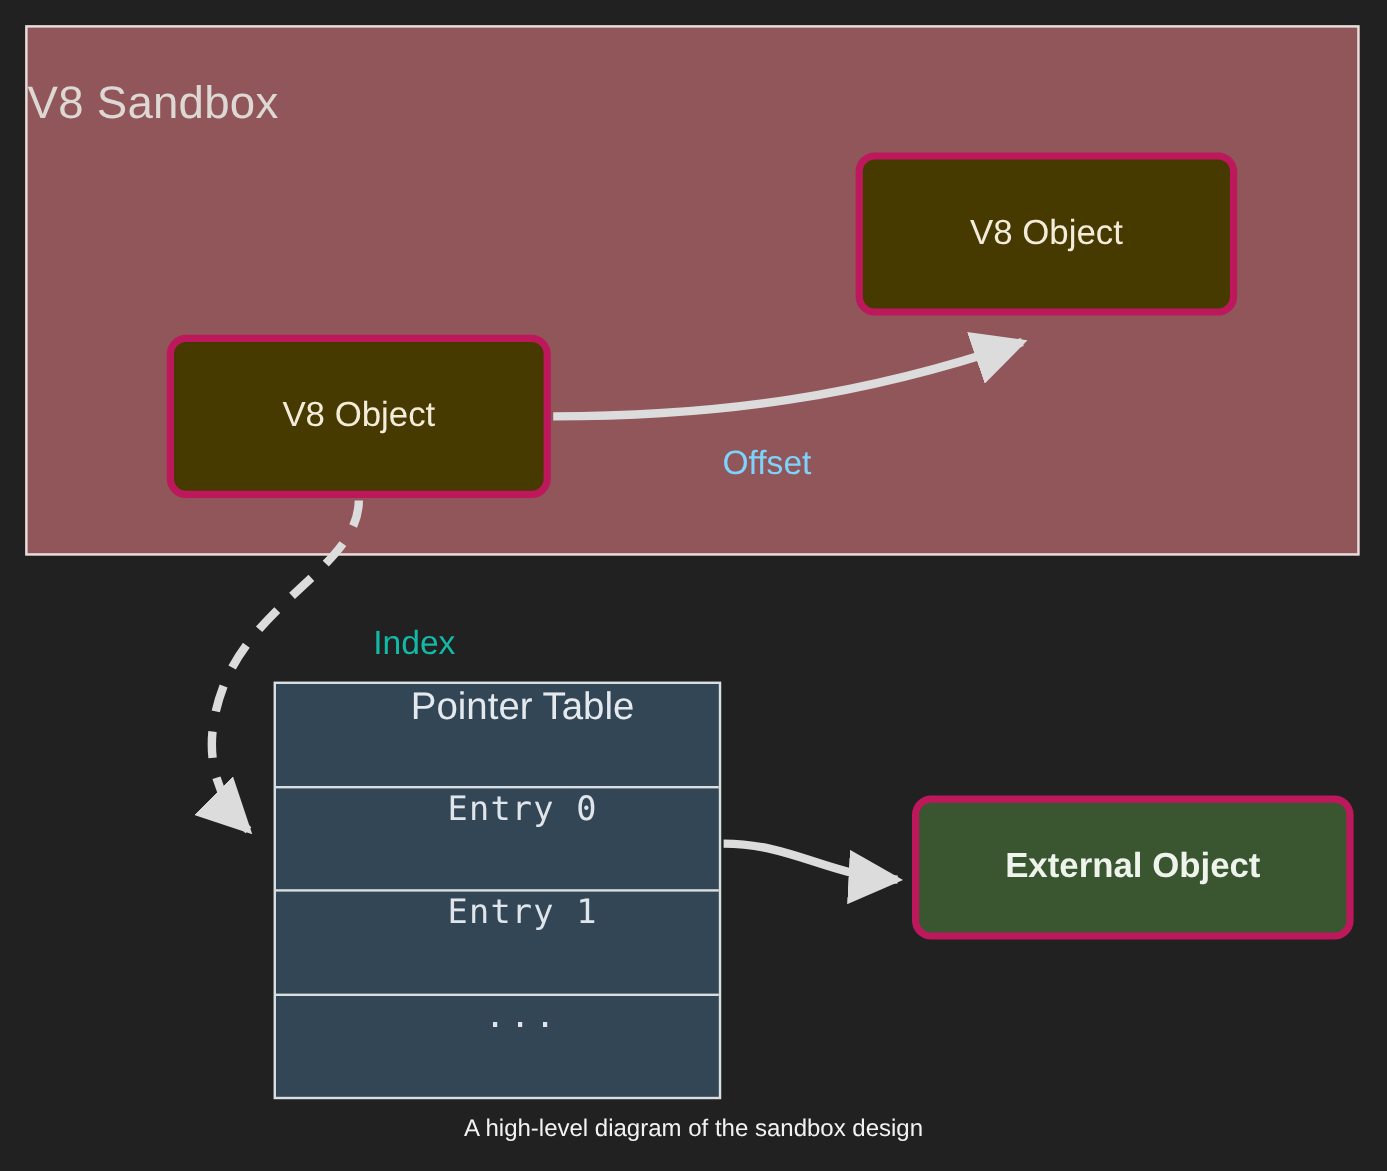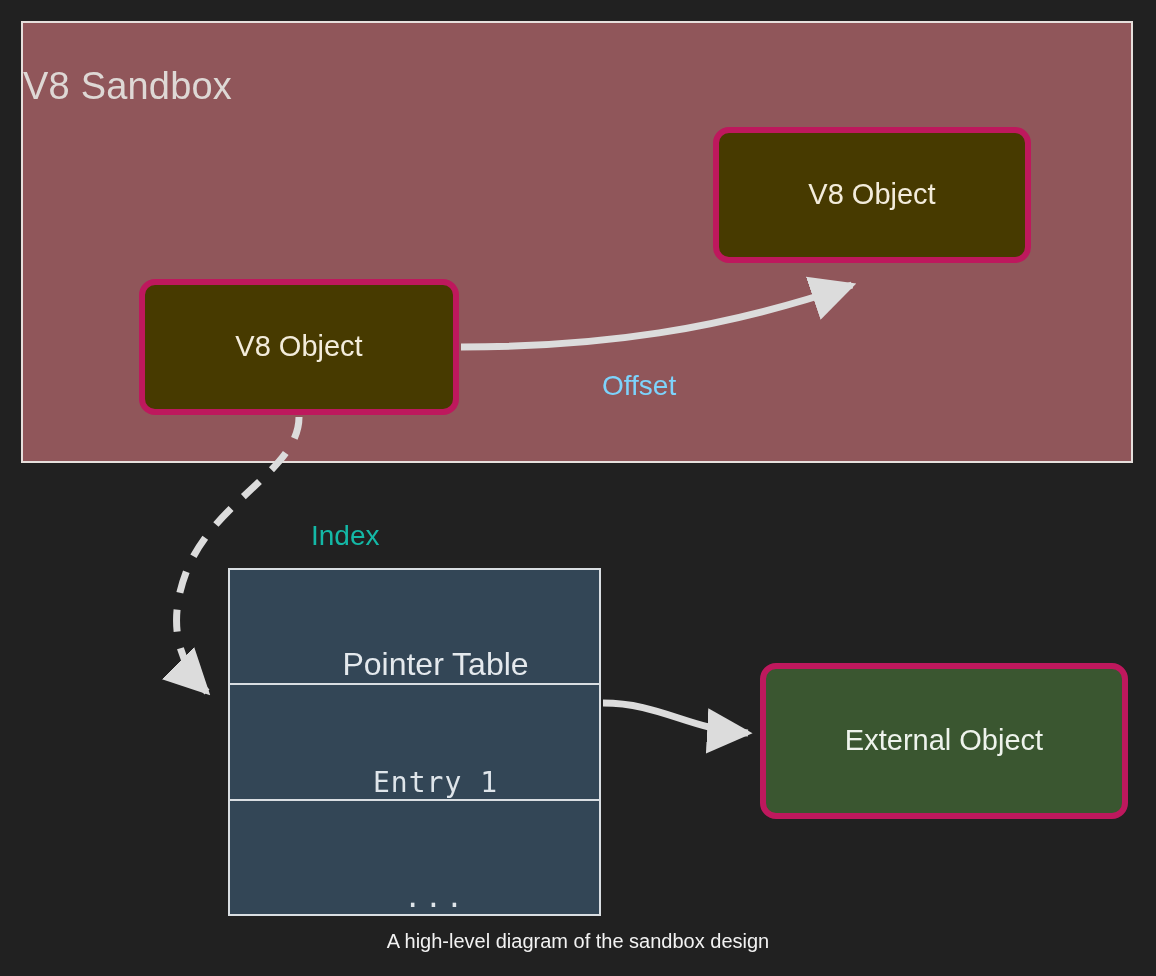--- a/index.html
+++ b/index.html
@@ -75,22 +75,23 @@
     top: 279px;
     width: 320px;
     height: 136px;
     background: #473a00;
   }
   .v8-text { color: #f3ecdb; }
   #external-object {
     left: 760px;
     top: 663px;
     width: 368px;
-    height: 156px;
+    height: 120px;
     background: #3a5630;
+    font-weight: bold;
   }
   .external-text { color: #eef3ec; }
   
   .edge-label {
     position: absolute;
     font-size: 28px;
     white-space: nowrap;
   }
   #offset-label {
     left: 602px;
@@ -111,21 +112,21 @@
     height: 348px;
     box-sizing: border-box;
     background: #334656;
     border: 2px solid #d9dee2;
     display: flex;
     flex-direction: column;
   }
   .table-row {
     flex: 1 1 0;
     display: flex;
-    align-items: flex-end;
+    align-items: flex-start;
     justify-content: center;
     box-sizing: border-box;
     padding-left: 42px;
   }
   .table-row + .table-row {
     border-top: 2px solid #d9dee2;
   }
   #pointer-table-header .cell-text {
     font-family: "Liberation Sans", sans-serif;
     font-size: 32px;
@@ -194,20 +195,23 @@
 
   <div class="edge-label" id="offset-label">Offset</div>
 
   <div class="edge-label" id="index-label">Index</div>
 
   <div id="pointer-table">
     <div class="table-row" id="pointer-table-header">
       <span class="cell-text">Pointer Table</span>
     </div>
     <div class="table-row entry-row">
+      <span class="cell-text">Entry 0</span>
+    </div>
+    <div class="table-row entry-row">
       <span class="cell-text">Entry 1</span>
     </div>
     <div class="table-row dots-row">
       <span class="cell-text">...</span>
     </div>
   </div>
 
   <div class="node-box" id="external-object">
     <span class="node-label external-text">External Object</span>
   </div>

